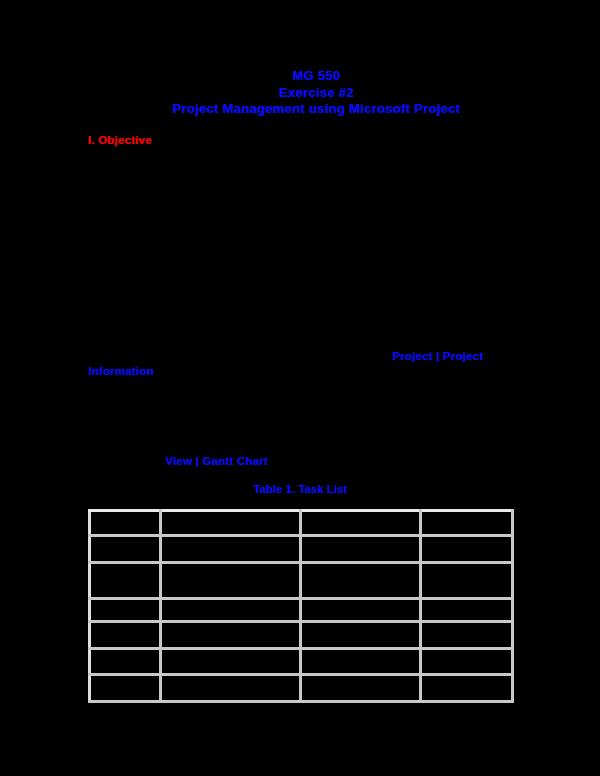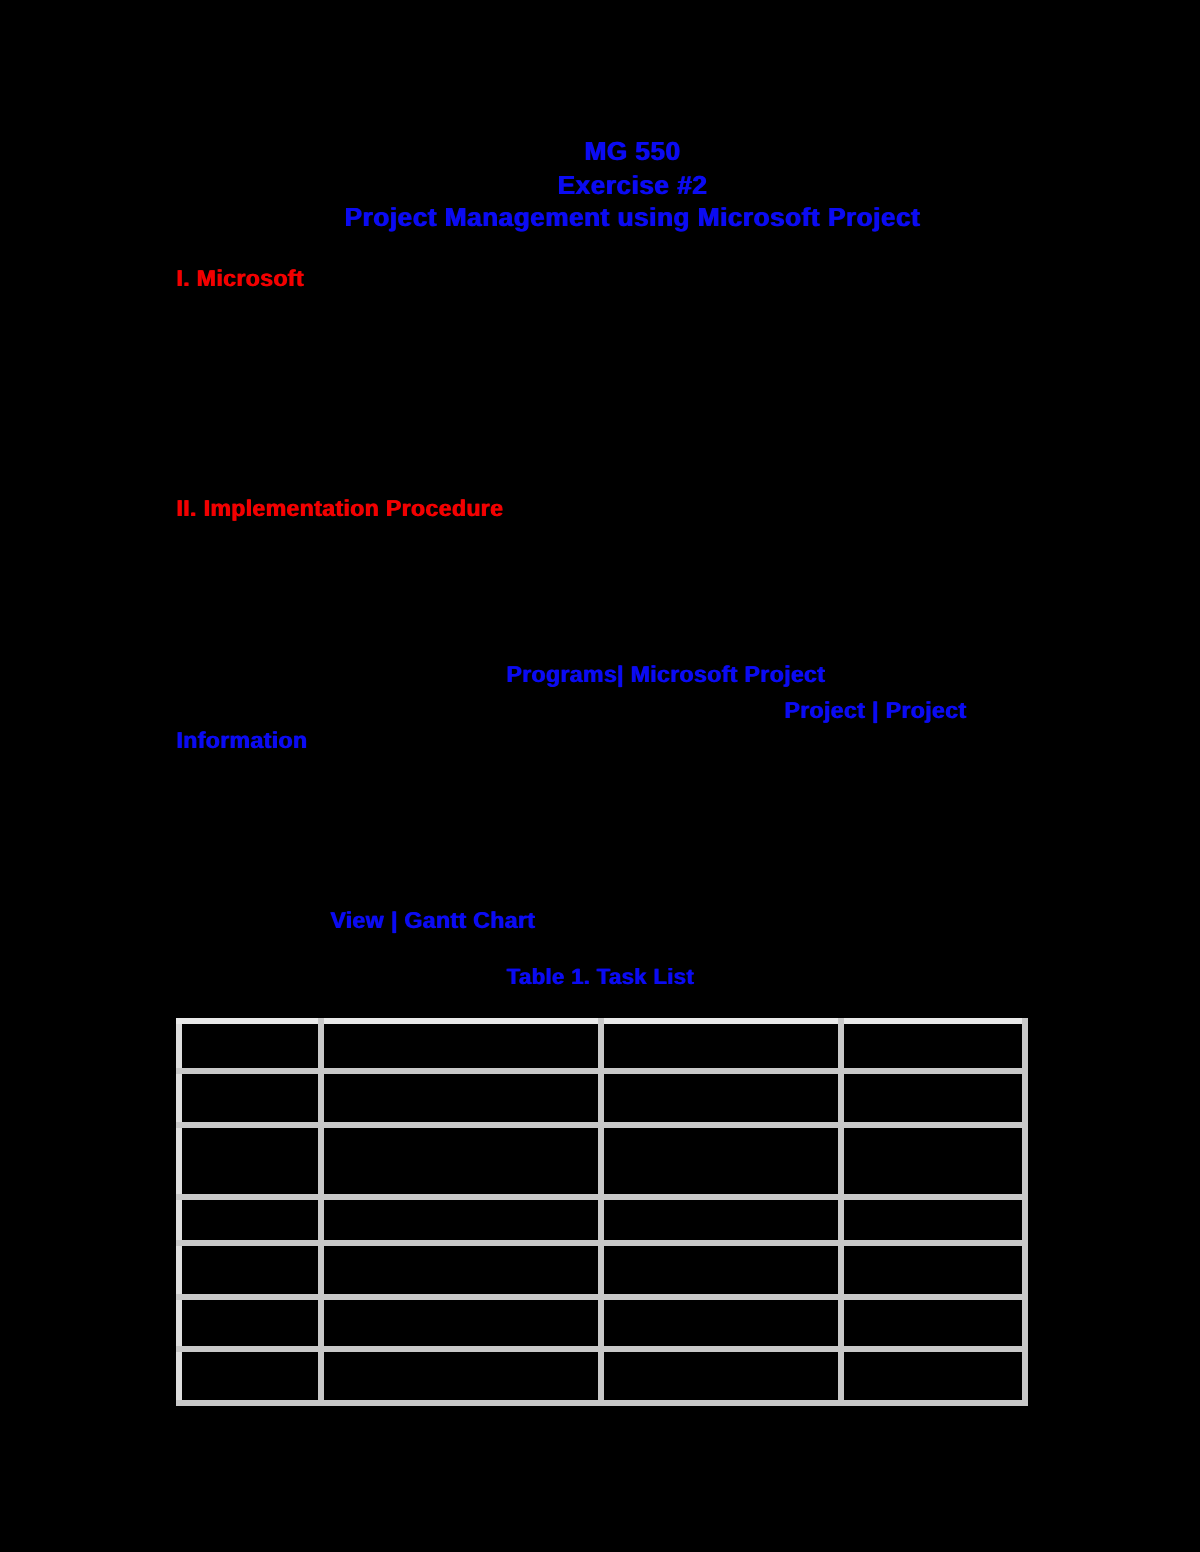--- a/index.html
+++ b/index.html
@@ -83,25 +83,23 @@
 <body>
 
 <div class="page">
 
   <div class="title-block">
     <div>MG 550</div>
     <div>Exercise #2</div>
     <div>Project Management using Microsoft Project</div>
   </div>
 
-  <div class="red-heading heading-objective">I. Microsoft</div>
+  <div class="red-heading heading-objective">I. Objective</div>
 
-  <div class="red-heading heading-implementation">II. Implementation Procedure</div>
 
-  <span class="blue-inline phrase-programs">Programs| Microsoft Project</span>
 
   <span class="blue-inline phrase-project-1">Project | Project</span>
 
   <span class="blue-inline phrase-project-2">Information</span>
 
   <span class="blue-inline phrase-view">View | Gantt Chart</span>
 
   <div class="table-caption">Table 1. Task List</div>
 
   <table class="task-table">

